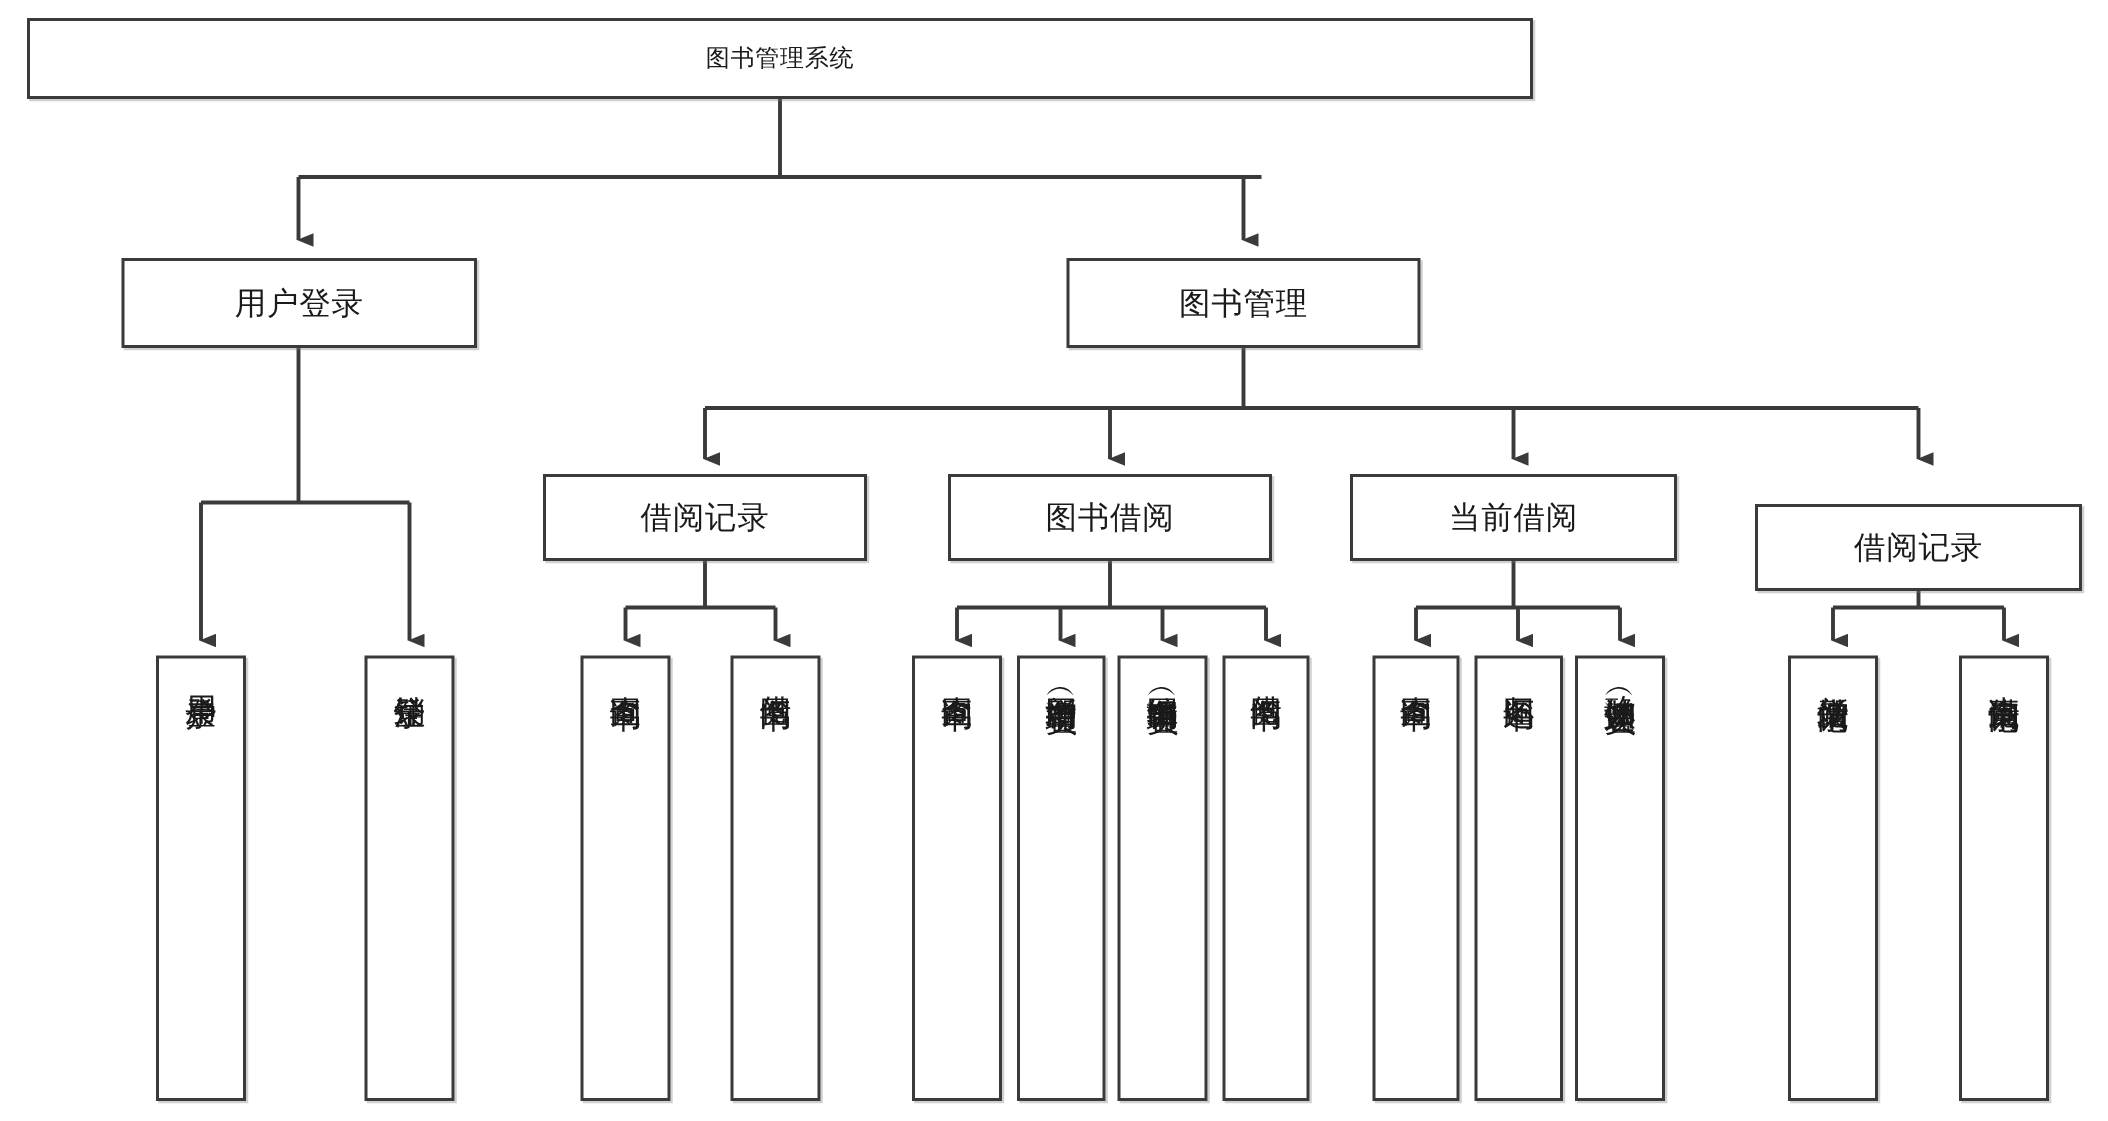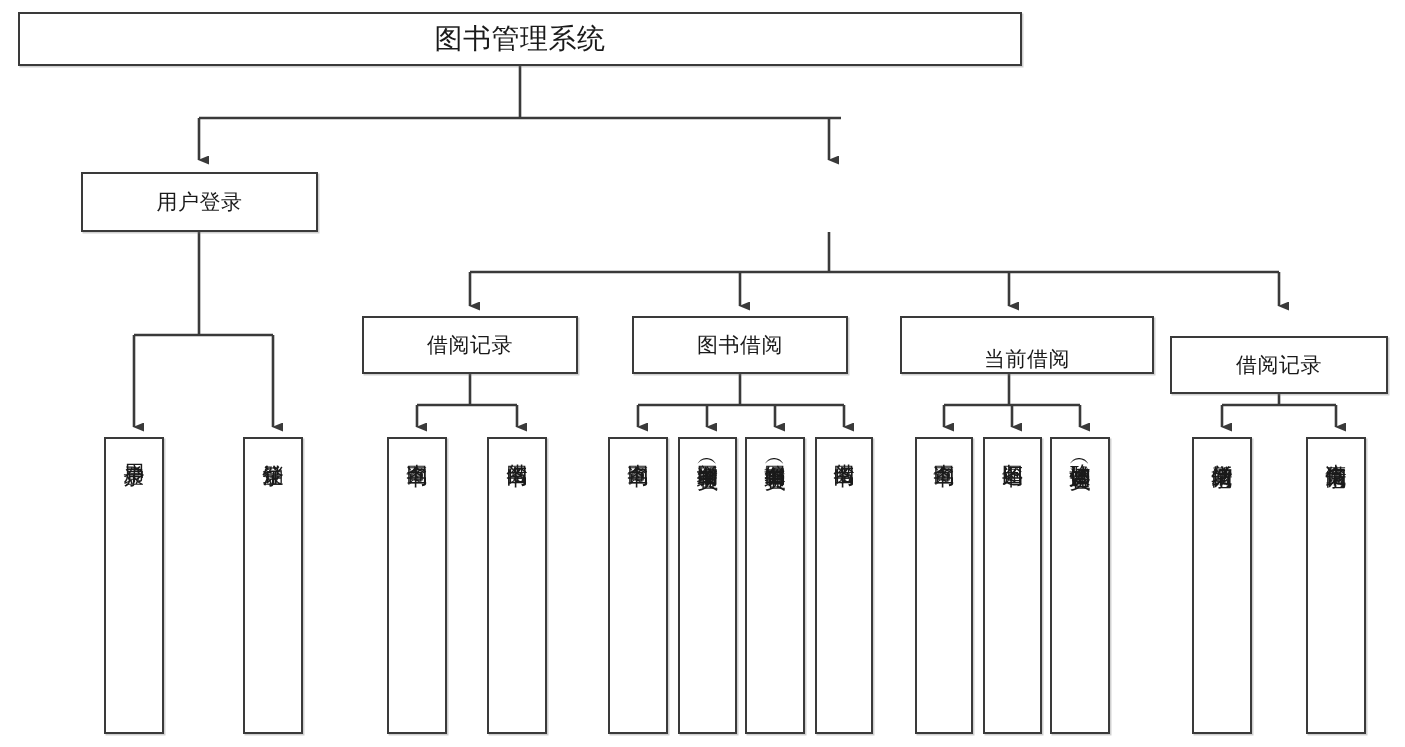--- a/index.html
+++ b/index.html
@@ -41,21 +41,21 @@
     text-align: center;
     line-height: 1.18;
     letter-spacing: 0.5px;
   }
   
   .node.horiz .label {
     font-size: 21px;
     white-space: nowrap;
   }
   .node.root .label {
-    font-size: 28px;
+    font-size: 16px;
   }
   
   .node.vert {
     align-items: flex-start;
     padding-top: 8px;
   }
   .node.vert .label {
     writing-mode: vertical-rl;
     text-orientation: upright;
     font-size: 21px;
@@ -128,28 +128,31 @@
     </g>
   </svg>
 
   <div class="node horiz root" style="left: 18px; top: 12px; width: 1004px; height: 54px;">
     <span class="label">图书管理系统</span>
   </div>
 
   <div class="node horiz" style="left: 81px; top: 172px; width: 237px; height: 60px;">
     <span class="label">用户登录</span>
   </div>
+  <div class="node horiz" style="left: 711px; top: 172px; width: 236px; height: 60px;">
+    <span class="label">图书管理</span>
+  </div>
 
   <div class="node horiz" style="left: 362px; top: 316px; width: 216px; height: 58px;">
     <span class="label">借阅记录</span>
   </div>
   <div class="node horiz" style="left: 632px; top: 316px; width: 216px; height: 58px;">
     <span class="label">图书借阅</span>
   </div>
-  <div class="node horiz" style="left: 900px; top: 316px; width: 254px; height: 58px; align-items: flex-end;">
+  <div class="node horiz" style="left: 900px; top: 316px; width: 218px; height: 58px;">
     <span class="label">当前借阅</span>
   </div>
   <div class="node horiz" style="left: 1170px; top: 316px; width: 218px; height: 58px; margin-top: 20px;">
     <span class="label">借阅记录</span>
   </div>
 
   <div class="node vert" style="left: 104px; top: 437px; width: 60px; height: 297px;">
     <span class="label">用户登录</span>
   </div>
   <div class="node vert" style="left: 243px; top: 437px; width: 60px; height: 297px;">

